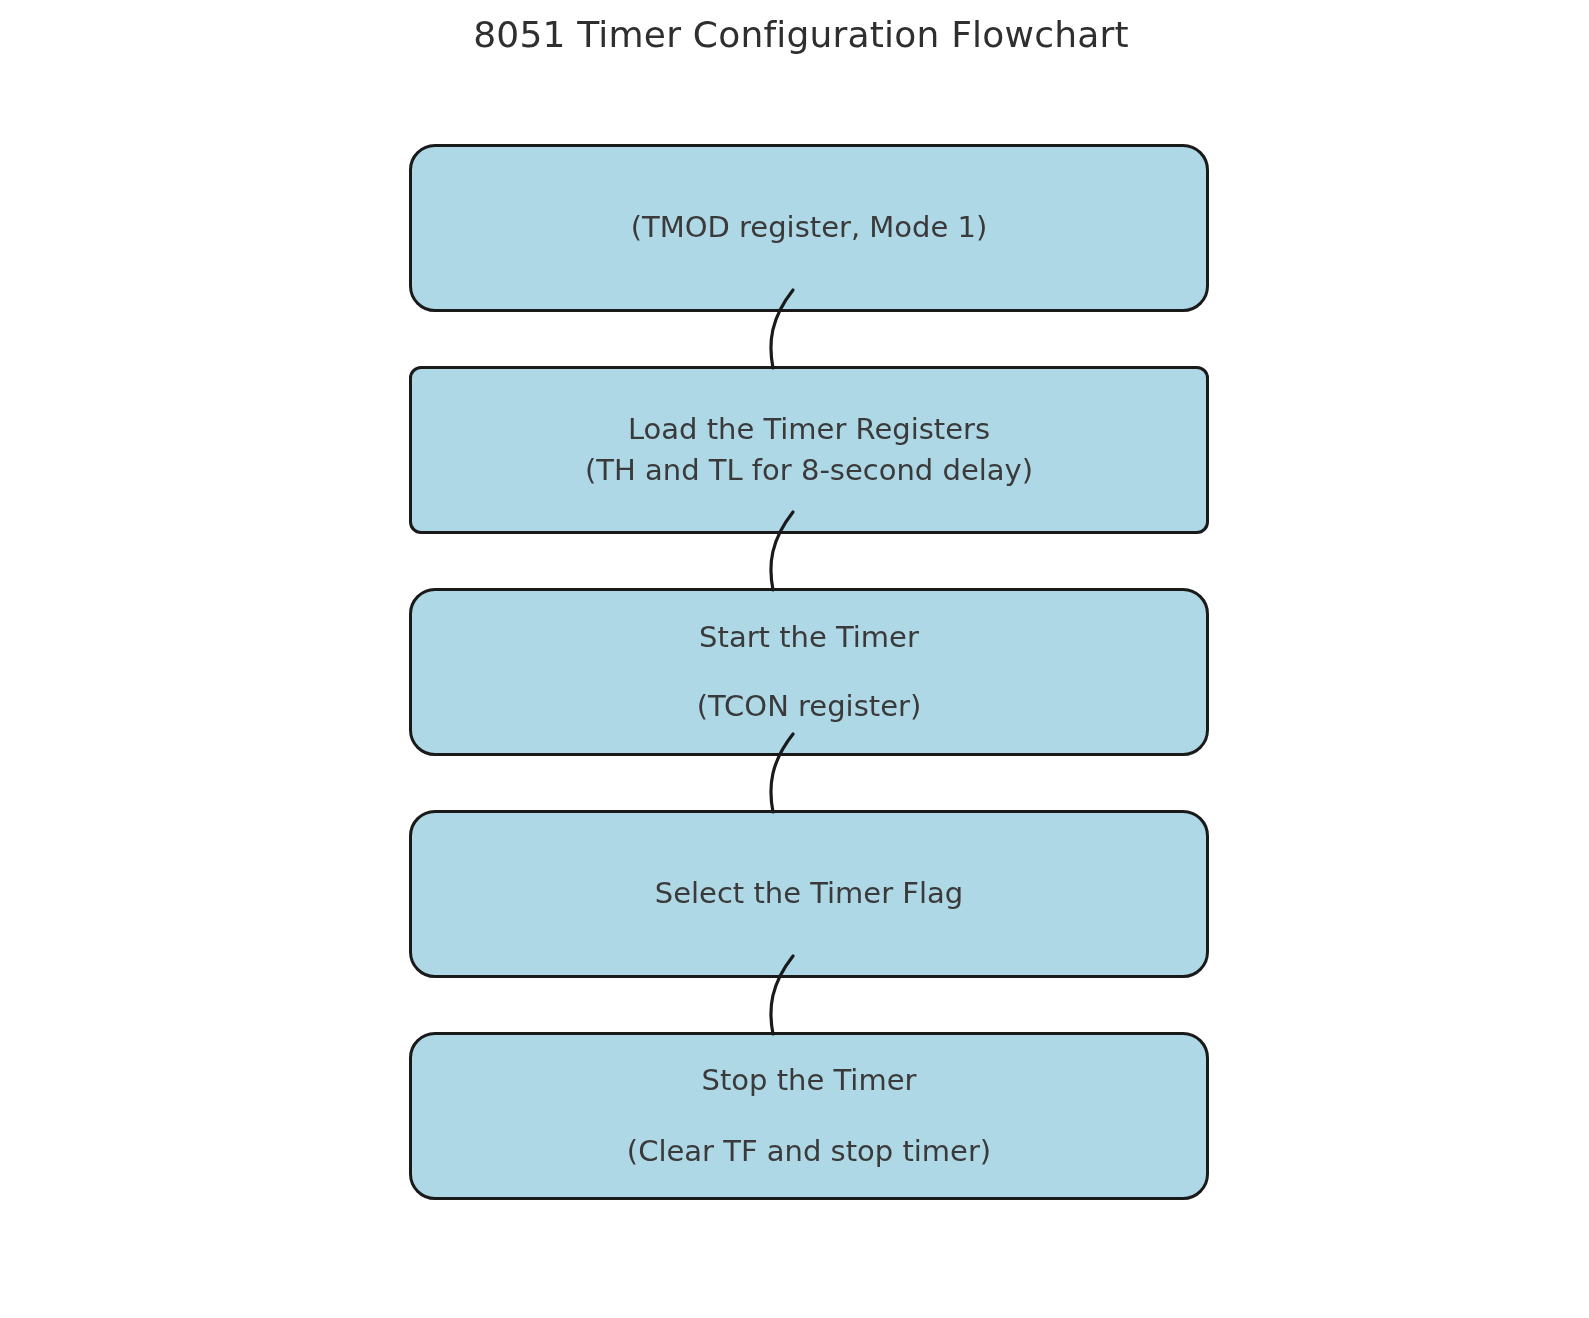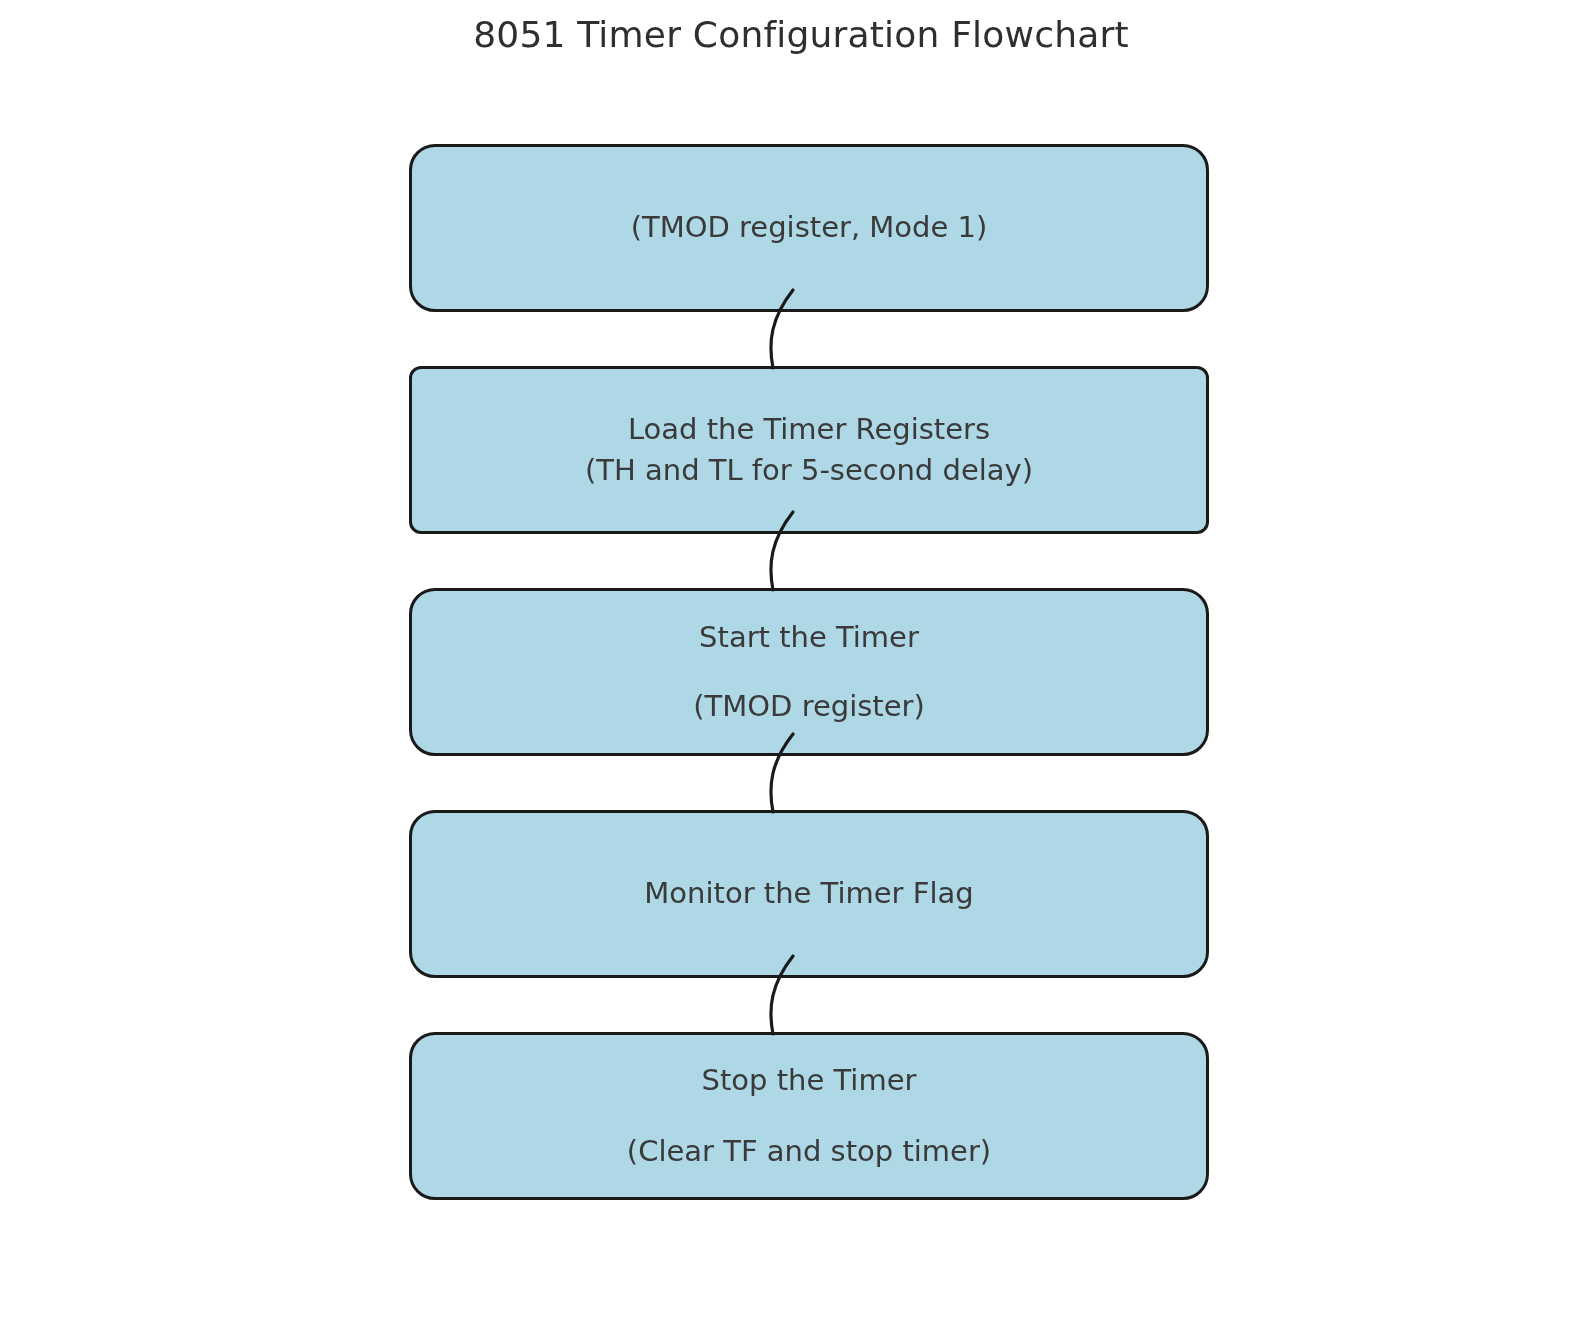--- a/index.html
+++ b/index.html
@@ -91,30 +91,30 @@
   <div class="chart-title">8051 Timer Configuration Flowchart</div>
 
   <div id="flow-layer">
 
     <div class="node-box" style="top:144px;">
       <div class="node-line secondary">(TMOD register, Mode 1)</div>
     </div>
 
     <div class="node-box" style="top:366px;border-radius:12px;">
       <div class="node-line primary">Load the Timer Registers</div>
-      <div class="node-line secondary">(TH and TL for 5-second delay)</div>
+      <div class="node-line secondary">(TH and TL for 8-second delay)</div>
     </div>
 
     <div class="node-box" style="top:588px;gap:28px;">
       <div class="node-line primary">Start the Timer</div>
-      <div class="node-line secondary">(TMOD register)</div>
+      <div class="node-line secondary">(TCON register)</div>
     </div>
 
     <div class="node-box" style="top:810px;">
-      <div class="node-line primary">Monitor the Timer Flag</div>
+      <div class="node-line primary">Select the Timer Flag</div>
     </div>
 
     <div class="node-box" style="top:1032px;gap:29px;">
       <div class="node-line primary">Stop the Timer</div>
       <div class="node-line secondary">(Clear TF and stop timer)</div>
     </div>
 
   </div>
 
   <svg id="connector-svg" viewBox="0 0 1589 1318">

